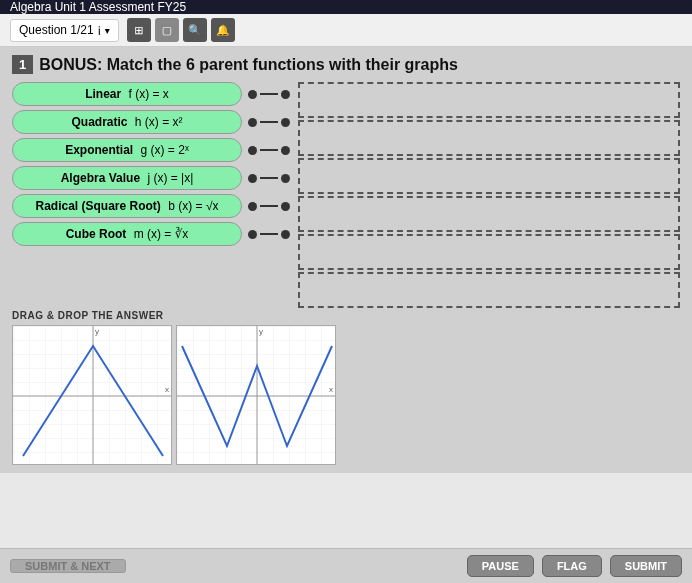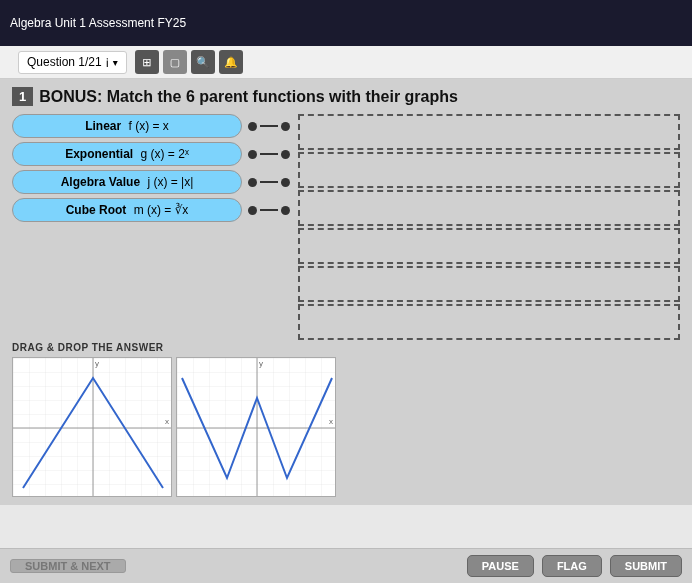--- a/index.html
+++ b/index.html
@@ -7,21 +7,21 @@
       font-family: Arial, sans-serif;
       background: #e8e8e8;
       width: 692px;
       height: 583px;
       overflow: hidden;
       font-size: 13px;
     }
     .top-bar {
       background: #1a1a2e;
       color: white;
-      padding: 16px 10px;
+      padding: 0 10px;
       font-size: 12px;
       display: flex;
       align-items: center;
     }
     .header-bar {
       background: #f0f0f0;
       border-bottom: 1px solid #ccc;
       padding: 4px 10px;
       display: flex;
       align-items: center;
@@ -29,21 +29,20 @@
     }
     .question-num {
       background: white;
       border: 1px solid #ccc;
       border-radius: 3px;
       padding: 2px 8px;
       font-size: 12px;
       display: flex;
       align-items: center;
       gap: 4px;
-      margin-left: 8px;
     }
     .header-icons {
       display: flex;
       gap: 4px;
     }
     .icon-btn {
       background: #555;
       border: none;
       color: white;
       width: 24px;
@@ -86,21 +85,21 @@
       display: flex;
       flex-direction: column;
       gap: 4px;
     }
     .function-row {
       display: flex;
       align-items: center;
       gap: 6px;
     }
     .function-box {
-      background: #7dd3fc;
+      background: #86efac;
       border: 1px solid #999;
       border-radius: 12px;
       padding: 4px 12px;
       width: 230px;
       text-align: center;
       font-size: 12px;
     }
     .function-box .label {
       font-weight: bold;
       margin-right: 4px;
@@ -226,20 +225,31 @@
           <span class="label">Linear</span>
           <span>f (x) = x</span>
         </div>
         <div class="dots">
           <div class="dot"></div>
           <div class="line-connector"></div>
           <div class="dot"></div>
         </div>
       </div>
 
+      <div class="function-row">
+        <div class="function-box">
+          <span class="label">Quadratic</span>
+          <span>h (x) = x²</span>
+        </div>
+        <div class="dots">
+          <div class="dot"></div>
+          <div class="line-connector"></div>
+          <div class="dot"></div>
+        </div>
+      </div>
 
       <div class="function-row">
         <div class="function-box">
           <span class="label">Exponential</span>
           <span>g (x) = 2ˣ</span>
         </div>
         <div class="dots">
           <div class="dot"></div>
           <div class="line-connector"></div>
           <div class="dot"></div>
@@ -251,20 +261,31 @@
           <span class="label">Algebra Value</span>
           <span>j (x) = |x|</span>
         </div>
         <div class="dots">
           <div class="dot"></div>
           <div class="line-connector"></div>
           <div class="dot"></div>
         </div>
       </div>
 
+      <div class="function-row">
+        <div class="function-box">
+          <span class="label">Radical (Square Root)</span>
+          <span>b (x) = √x</span>
+        </div>
+        <div class="dots">
+          <div class="dot"></div>
+          <div class="line-connector"></div>
+          <div class="dot"></div>
+        </div>
+      </div>
 
       <div class="function-row">
         <div class="function-box">
           <span class="label">Cube Root</span>
           <span>m (x) = ∛x</span>
         </div>
         <div class="dots">
           <div class="dot"></div>
           <div class="line-connector"></div>
           <div class="dot"></div>

